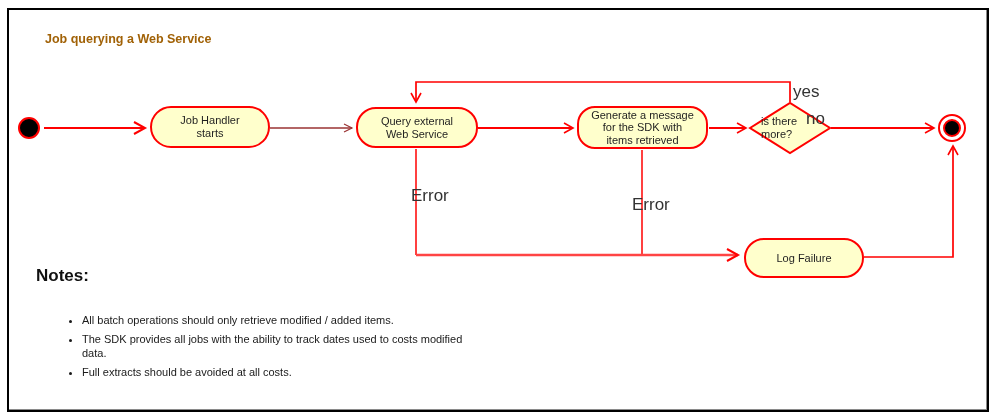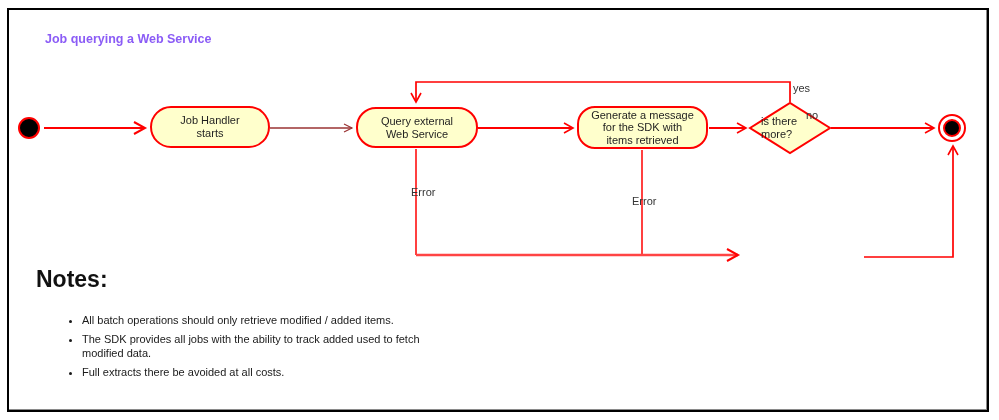--- a/index.html
+++ b/index.html
@@ -7,21 +7,21 @@
     position:relative; width:999px; height:420px; background:#ffffff;
     font-family:"Liberation Sans", sans-serif; color:#1a1a1a; overflow:hidden;
   }
   .frame {
     position:absolute; left:7px; top:8px; width:978px; height:400px;
     border:2px solid #000; box-shadow: inset -1px -1px 0 #8a8a8a;
     box-sizing:content-box;
   }
   .title {
     position:absolute; left:45px; top:32px;
-    font-size:12.5px; font-weight:bold; color:#8b5cf6;
+    font-size:12.5px; font-weight:bold; color:#a16207;
   }
   .svg-layer { position:absolute; left:0; top:0; width:999px; height:420px; }
   .activity {
     position:absolute; box-sizing:border-box;
     background:#ffffcc; border:2px solid #ff0000;
     display:flex; align-items:center; justify-content:center;
     text-align:center; font-size:11px; line-height:13px; color:#1f1f1f;
   }
   .act-job     { left:150px; top:106px; width:120px; height:42px; border-radius:21px; padding:2px 15px; }
   .act-query   { left:356px; top:107px; width:122px; height:41px; border-radius:20px; padding:0 14px; }
@@ -37,28 +37,28 @@
     background:#000; border:2px solid #ff0000; border-radius:50%;
   }
   .end-node {
     position:absolute; left:938px; top:114px; width:24px; height:24px;
     background:#fff; border:2px solid #ff0000; border-radius:50%;
     display:flex; align-items:center; justify-content:center;
   }
   .end-node-inner {
     width:14px; height:14px; background:#000; border:2px solid #ff0000; border-radius:50%;
   }
-  .edge-label { position:absolute; font-size:11px; color:#333; white-space:nowrap; }
+  .edge-label { position:absolute; font-size:17px; color:#333; white-space:nowrap; }
   .lbl-yes  { left:793px; top:82px; }
   .lbl-no   { left:806px; top:109px; }
   .lbl-err1 { left:411px; top:186px; }
   .lbl-err2 { left:632px; top:195px; }
   .notes-heading {
     position:absolute; left:36px; top:266px;
-    font-size:23px; font-weight:bold; color:#111;
+    font-size:17px; font-weight:bold; color:#111;
   }
   .notes-list {
     position:absolute; left:48px; top:309px; width:390px;
     margin:0; padding-left:30px; font-size:11px; line-height:14.5px; color:#1a1a1a;
   }
   .notes-list li { margin:4px; padding:0; }
 </style>
 </head>
 <body>
 
@@ -104,30 +104,33 @@
   <div class="activity act-gen">
     <span>Generate a message for the SDK with items retrieved</span>
   </div>
 
   <div class="activity act-query">
     <span>Query external Web Service</span>
   </div>
 
   <div class="decision-label">is there more?</div>
 
+  <div class="activity act-log">
+    <span>Log Failure</span>
+  </div>
 
   <div class="end-node">
     <div class="end-node-inner"></div>
   </div>
 
   <div class="edge-label lbl-yes">yes</div>
   <div class="edge-label lbl-no">no</div>
   <div class="edge-label lbl-err1">Error</div>
   <div class="edge-label lbl-err2">Error</div>
 
   <div class="notes-heading">Notes:</div>
   <ul class="notes-list">
     <li>All batch operations should only retrieve modified / added items.</li>
-    <li>The SDK provides all jobs with the ability to track added used to fetch modified data.</li>
-    <li>Full extracts there be avoided at all costs.</li>
+    <li>The SDK provides all jobs with the ability to track dates used to costs modified data.</li>
+    <li>Full extracts should be avoided at all costs.</li>
   </ul>
 
 </div>
 
 </body></html>

